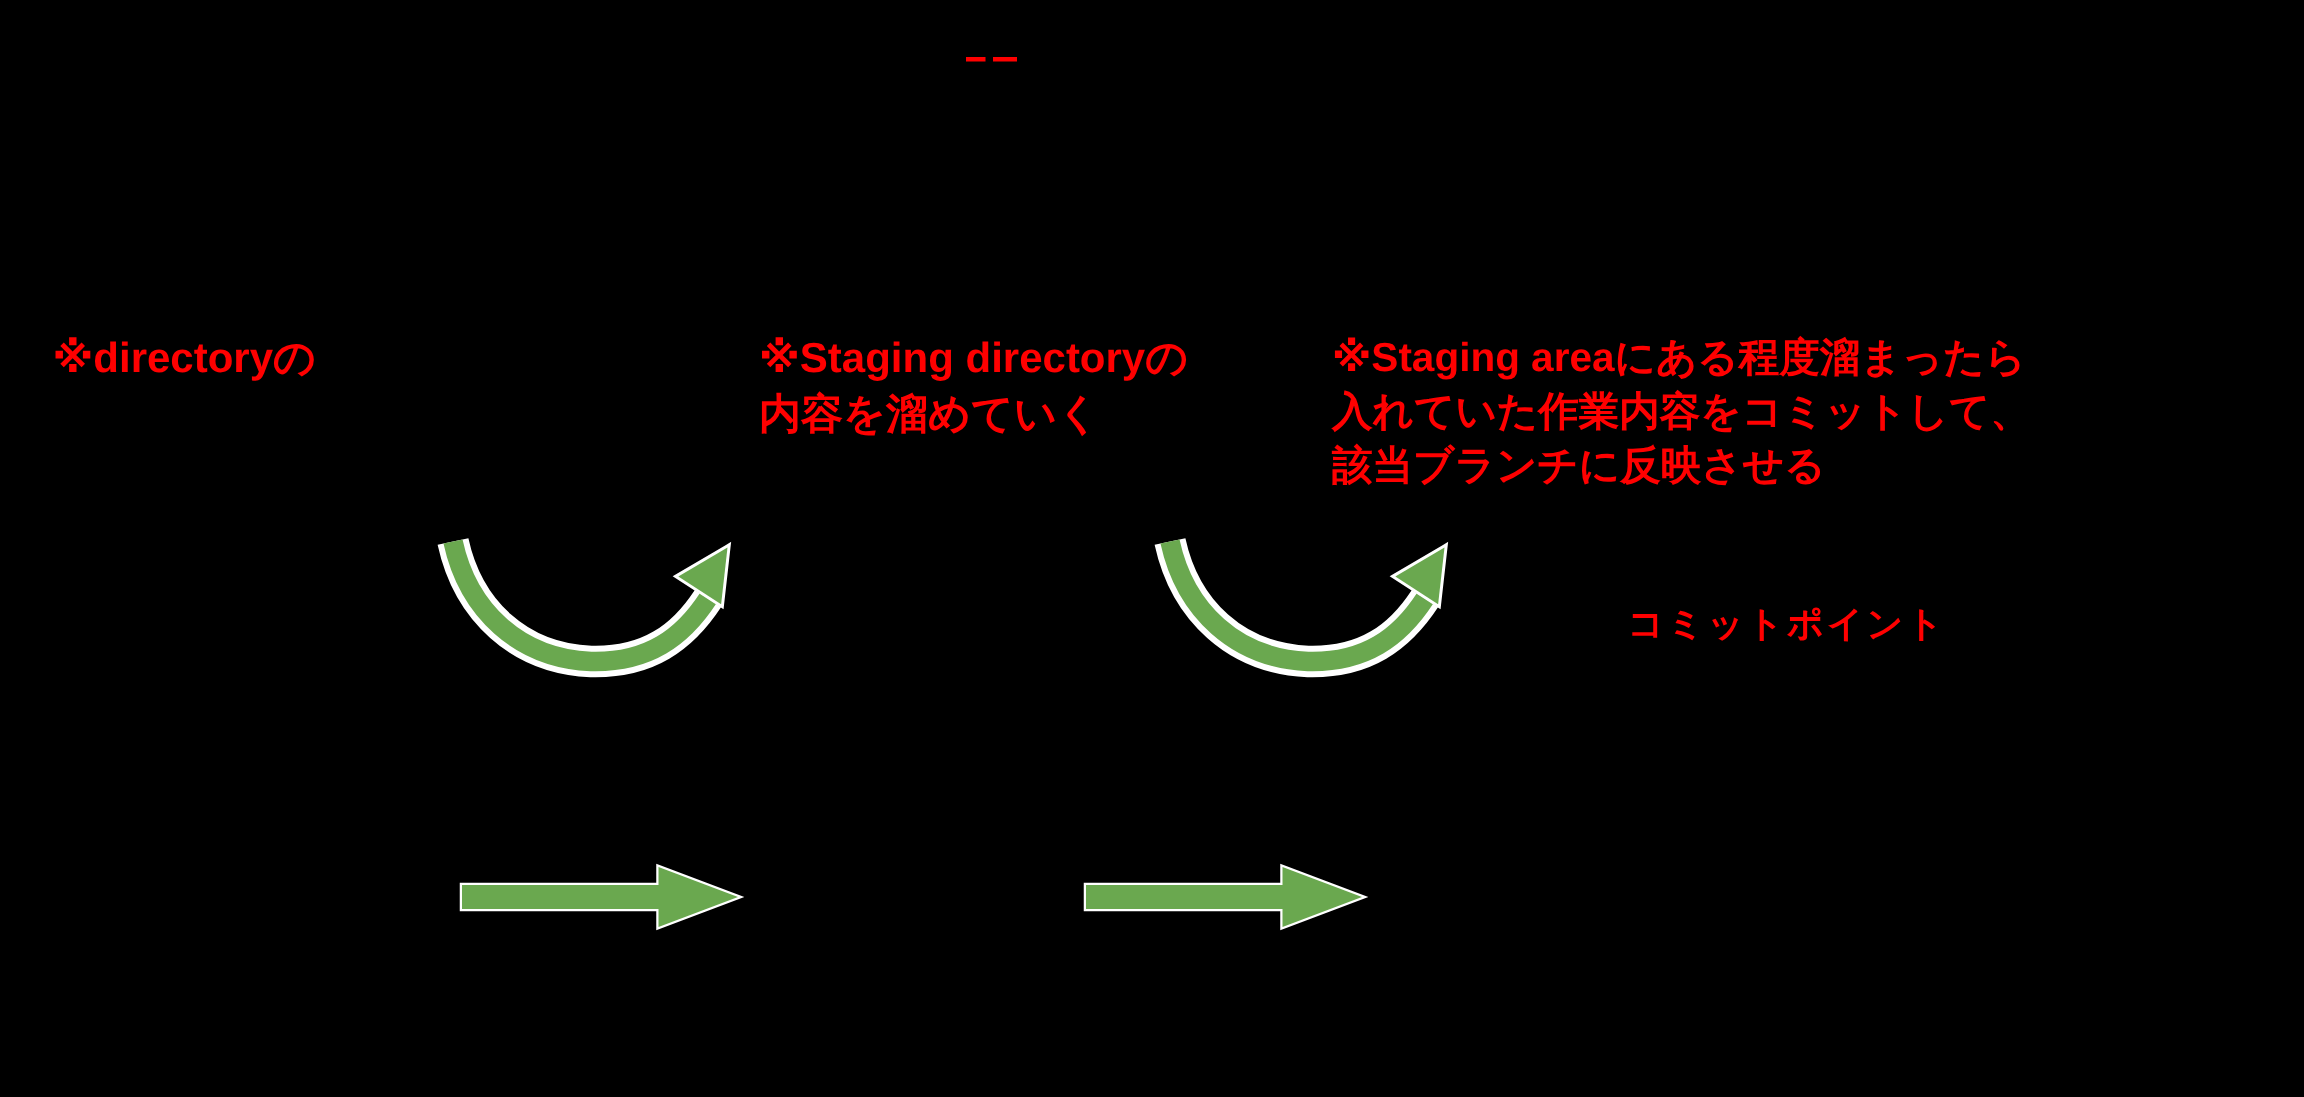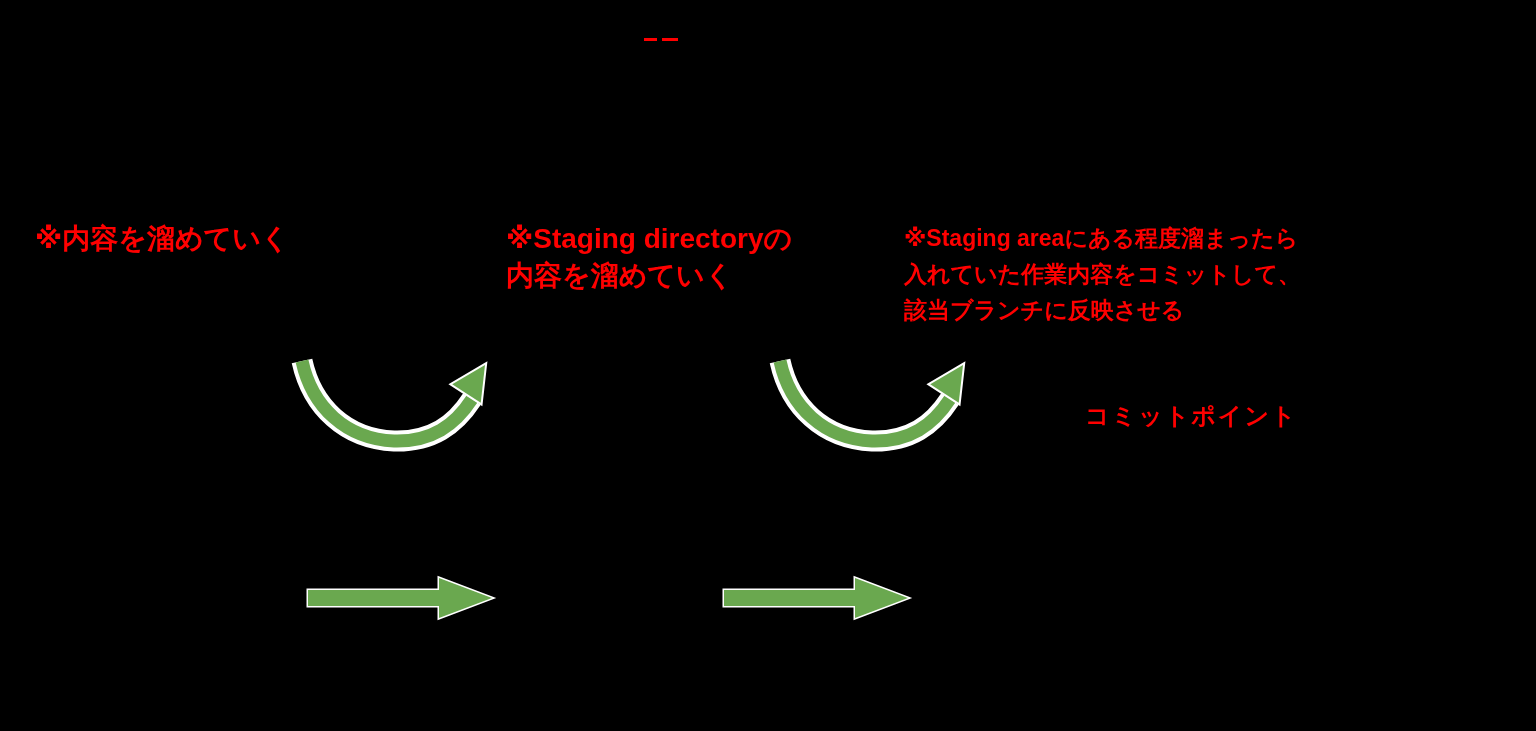--- a/index.html
+++ b/index.html
@@ -18,21 +18,21 @@
   .note {
     position: absolute;
     color: #ff0000;
     font-weight: bold;
     font-size: 28px;
     line-height: 37px;
     white-space: nowrap;
   }
   #note-edit    { left: 35px;  top: 220px; }
   #note-staging { left: 506px; top: 220px; }
-  #note-commit  { left: 888px; top: 220px; font-size: 23px; line-height: 36px; margin-left: 16px; }
+  #note-commit  { left: 888px; top: 220px; font-size: 27px; line-height: 36px; }
   .commit-point {
     position: absolute;
     left: 1085px;
     top: 400px;
     color: #ff0000;
     font-weight: bold;
     font-size: 24px;
     letter-spacing: 2px;
     white-space: nowrap;
   }
@@ -55,21 +55,21 @@
 </style>
 </head>
 <body>
 
 <div class="canvas">
 
   <span class="dash d1"></span>
   <span class="dash d2"></span>
 
   <div class="note" id="note-edit">
-    <div class="note-line">※内容を溜めていく</div>
+    <div class="note-line">※directoryの</div>
   </div>
 
   <div class="note" id="note-staging">
     <div class="note-line">※Staging directoryの</div>
     <div class="note-line">内容を溜めていく</div>
   </div>
 
   <div class="note" id="note-commit">
     <div class="note-line">※Staging areaにある程度溜まったら</div>
     <div class="note-line">入れていた作業内容をコミットして、</div>

